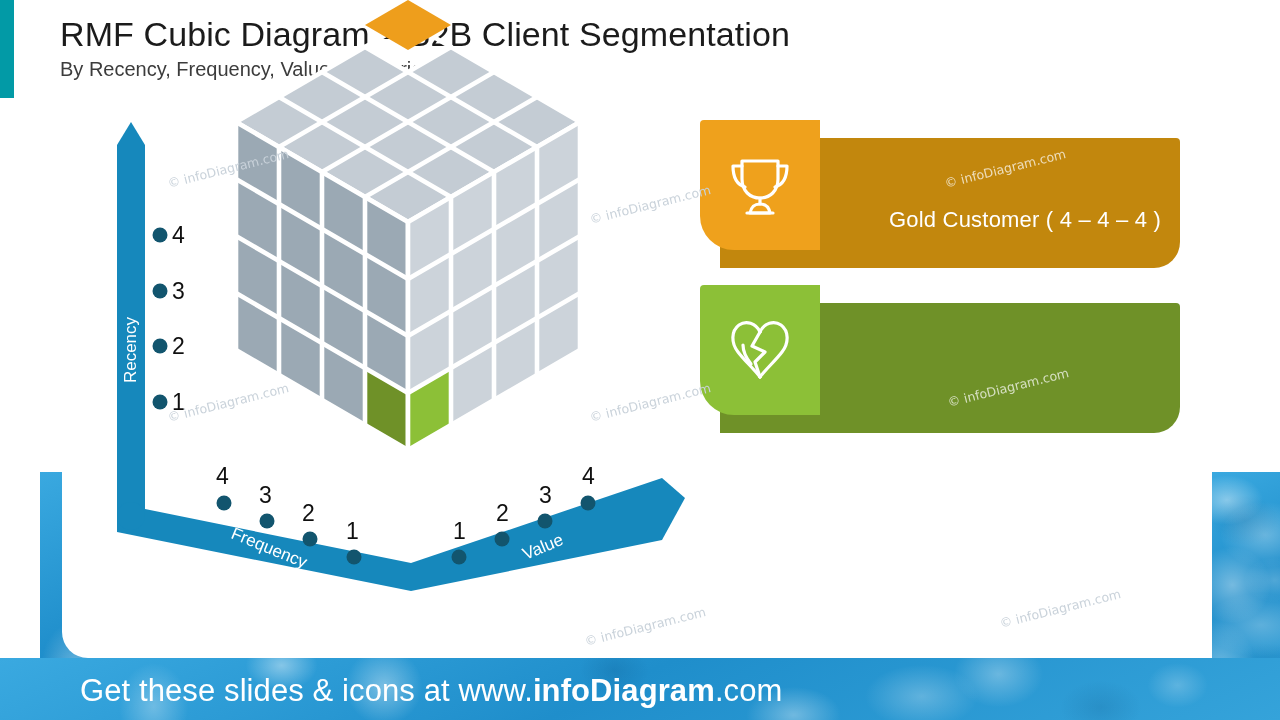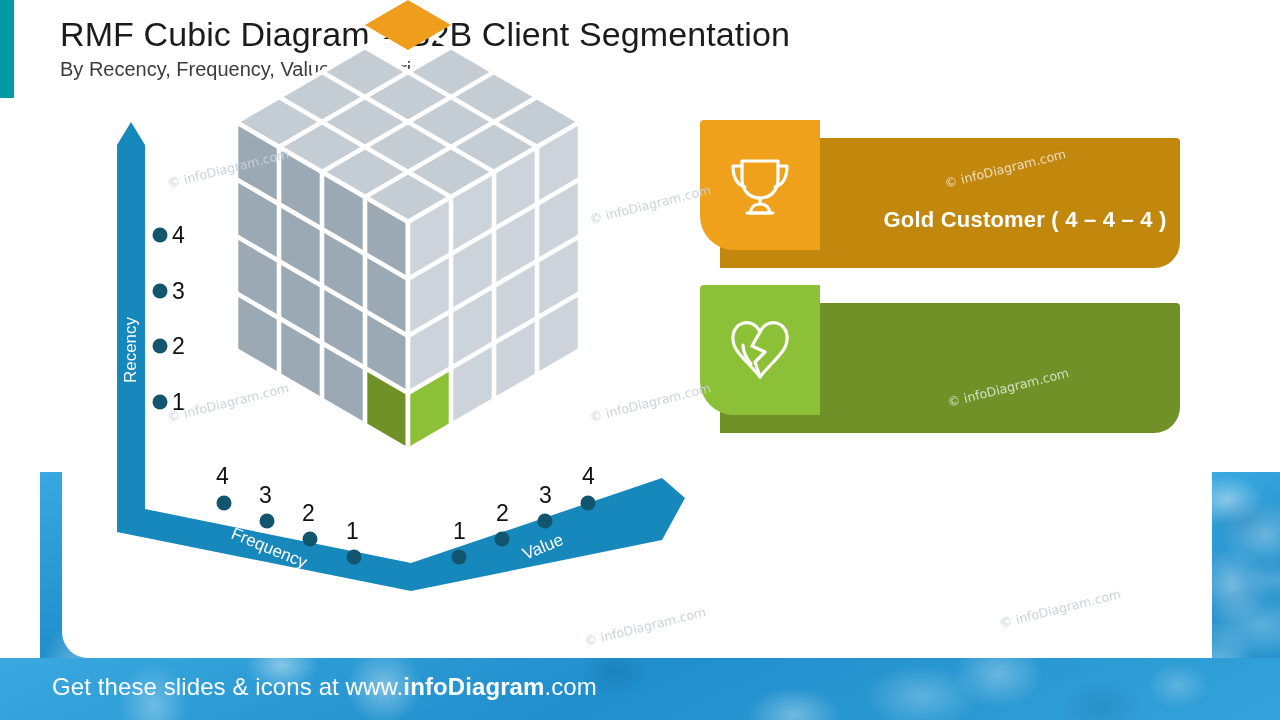--- a/index.html
+++ b/index.html
@@ -72,36 +72,36 @@
   }
   .panel-icon-box{
     position:absolute;left:0;top:0;width:120px;height:130px;
     border-top-left-radius:4px;border-bottom-left-radius:34px;
     display:flex;align-items:center;justify-content:center;
   }
   .panel-icon-box svg{display:block;}
   .panel-label{
     position:absolute;left:140px;top:0;width:330px;height:164px;
     display:flex;align-items:center;justify-content:center;
-    color:#ffffff;font-size:22px;font-weight:bold;letter-spacing:.2px;
+    color:#ffffff;font-size:22px;font-weight:normal;letter-spacing:.2px;
     white-space:nowrap;
   }
 
   
   .wm{
     position:absolute;color:#c9d2da;font-size:12.5px;white-space:nowrap;
     transform:rotate(-14deg);transform-origin:left center;user-select:none;
     pointer-events:none;font-family:"DejaVu Sans", sans-serif;
   }
   .wm-light{color:rgba(255,255,255,.72);}
 
   
   #footer-text{
-    position:absolute;left:52px;top:673px;color:#ffffff;
-    font-size:24px;font-weight:400;white-space:nowrap;letter-spacing:.1px;
+    position:absolute;left:80px;top:673px;color:#ffffff;
+    font-size:31px;font-weight:400;white-space:nowrap;letter-spacing:.1px;
   }
   #footer-text b{font-weight:bold;}
 </style>
 </head>
 <body>
 
 <div class="stage">
 
   <div class="photo-band" id="band-left"></div>
   <div class="photo-band" id="band-right"></div>

